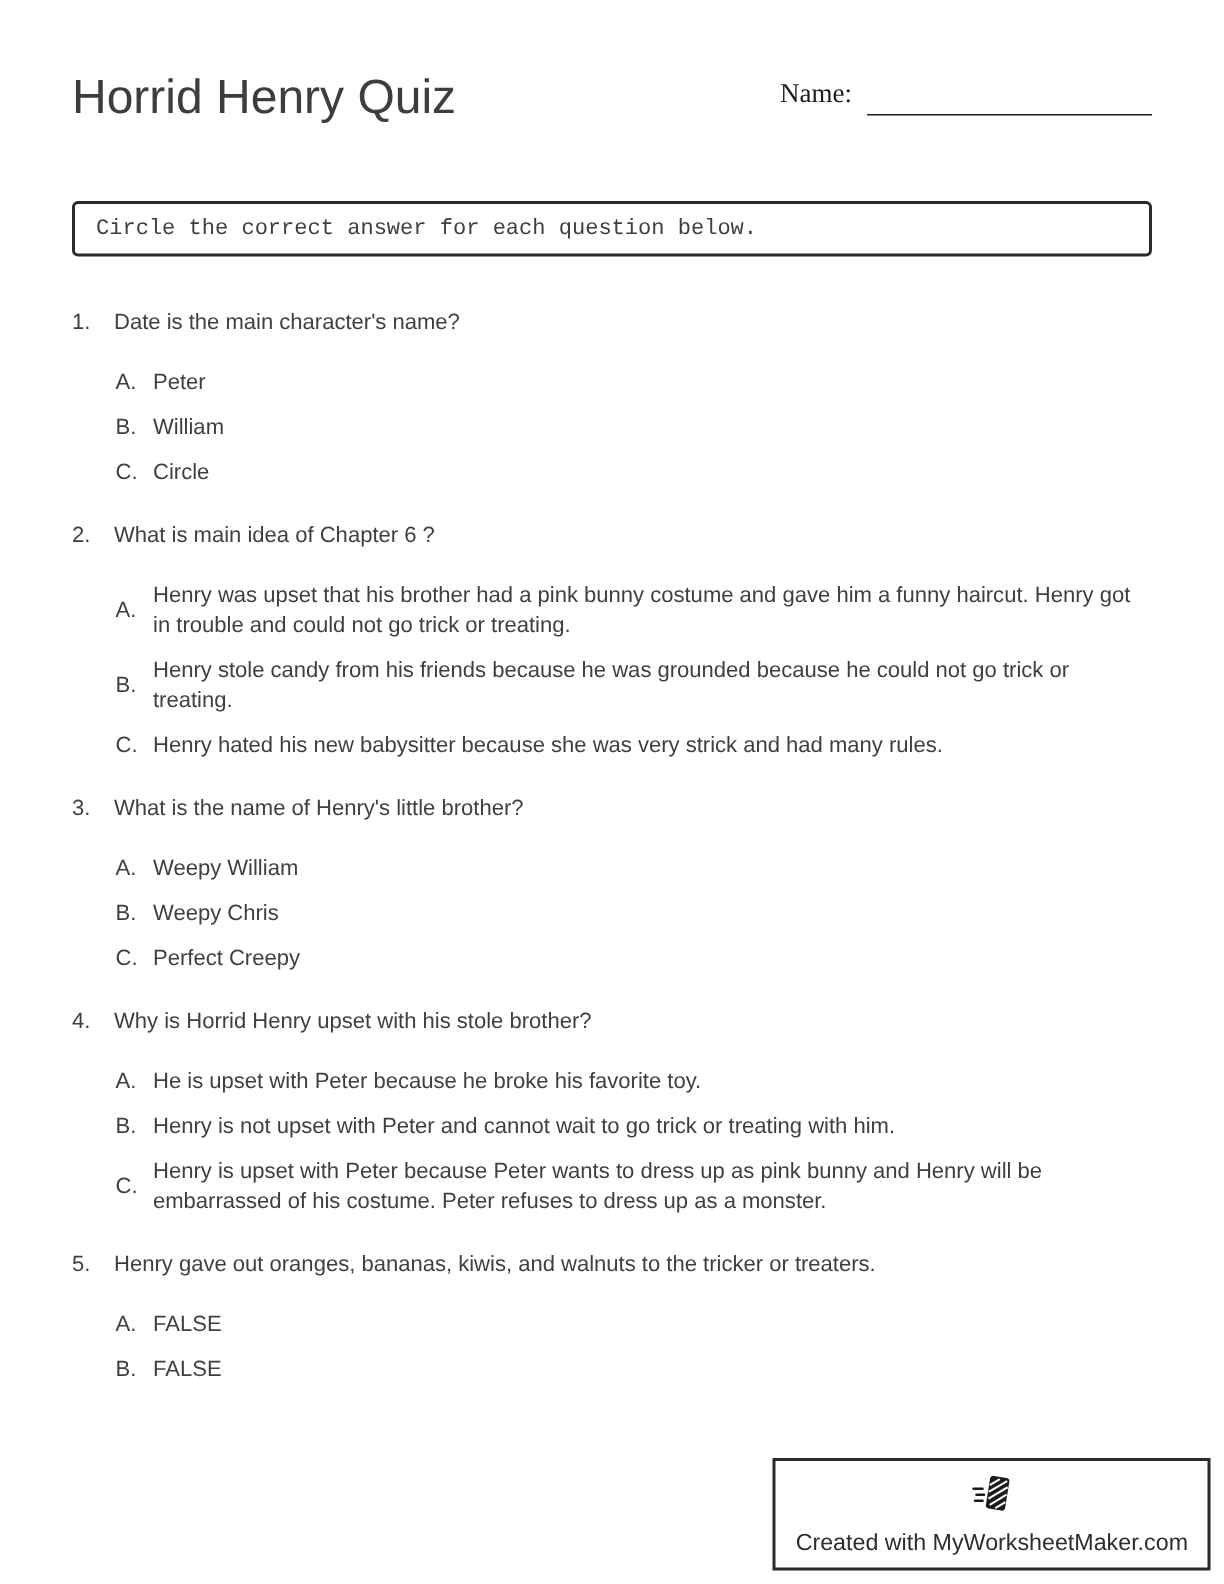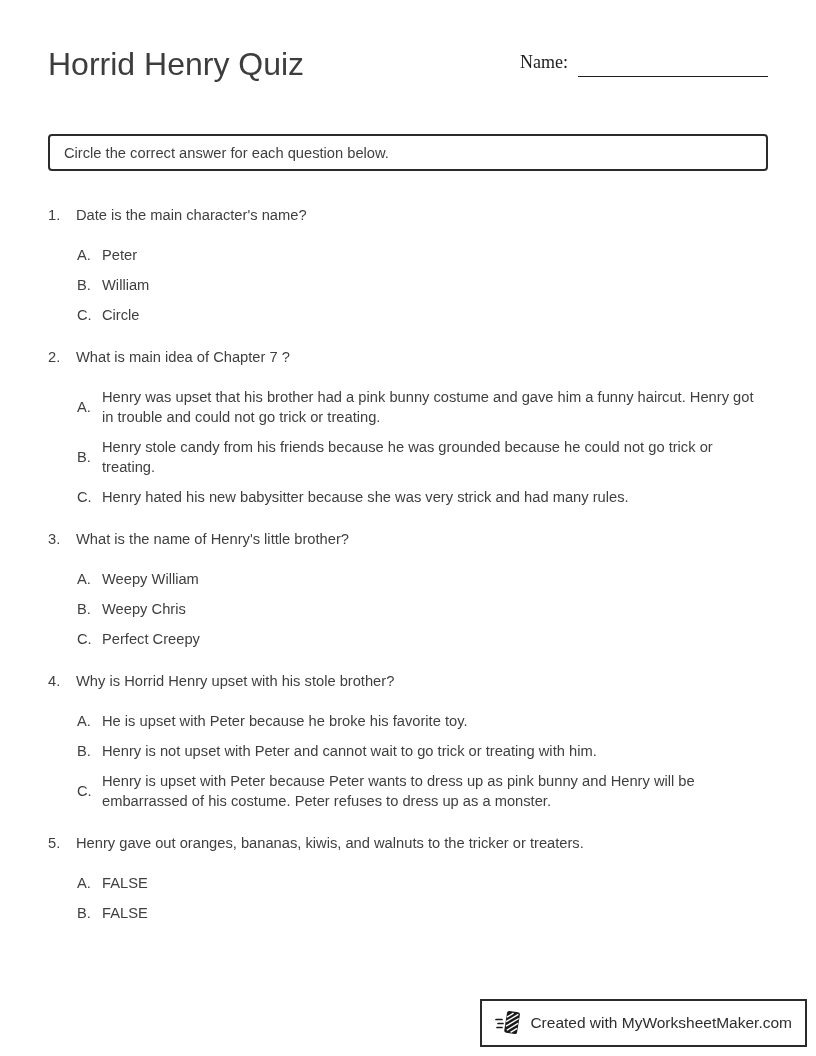--- a/index.html
+++ b/index.html
@@ -31,40 +31,40 @@
   .field-line {
     width: 190px; height: 0;
     border-bottom: 1.6px solid #1c1c1c;
     margin-left: 10px; position: relative; top: 4px;
     display: inline-block;
   }
   .instruction-box {
     margin-top: 51px;
     border: 2px solid #2b2b2b; border-radius: 4px;
     height: 37px; display: flex; align-items: center;
-    padding: 0 14px; font-size: 14.7px; color: #3f3f3f;
+    padding: 0 14px; font-size: 14.7px; color: #3f3f3f; font-family: Liberation Mono, monospace;
   }
   .questions {
     list-style: none; margin: 34px 0 0 0; padding: 0;
     font-size: 14.7px; color: #3f3f3f;
   }
   .question { margin-bottom: 22px; }
   .q-head { display: flex; line-height: 20px; margin-bottom: 20px; }
   .q-num { width: 28px; flex-shrink: 0; }
   .q-text { flex: 1; }
   .options { padding-left: 29px; }
   .option { display: flex; line-height: 20px; margin-bottom: 10px; }
   .opt-letter { width: 25px; flex-shrink: 0; align-self: center; }
   .opt-text { flex: 1; }
   .footer-credit {
     position: absolute; right: 9px; bottom: 9px;
     border: 2px solid #2b2b2b; background: #ffffff;
     display: flex; align-items: center; gap: 9px;
     padding: 7px 13px;
-    font-size: 15.5px; color: #2e2e2e;
+    font-size: 15.5px; color: #2e2e2e; flex-direction: column;
   }
   .logo { flex-shrink: 0; display: block; }
 </style>
 </head>
 <body>
 
 <div class="page">
 
   <div class="header">
     <h1 class="title">Horrid Henry Quiz</h1>
@@ -100,21 +100,21 @@
   <div class="option">
     <span class="opt-letter">C.</span>
     <span class="opt-text">Circle</span>
   </div>
 </div>
   </li>
 
   <li class="question">
     <div class="q-head">
       <span class="q-num">2.</span>
-      <span class="q-text">What is main idea of Chapter 7 ?</span>
+      <span class="q-text">What is main idea of Chapter 6 ?</span>
     </div>
     <div class="options">
   <div class="option">
     <span class="opt-letter">A.</span>
     <span class="opt-text">Henry was upset that his brother had a pink bunny costume and gave him a funny haircut. Henry got in trouble and could not go trick or treating.</span>
   </div>
 
   <div class="option">
     <span class="opt-letter">B.</span>
     <span class="opt-text">Henry stole candy from his friends because he was grounded because he could not go trick or treating.</span>

